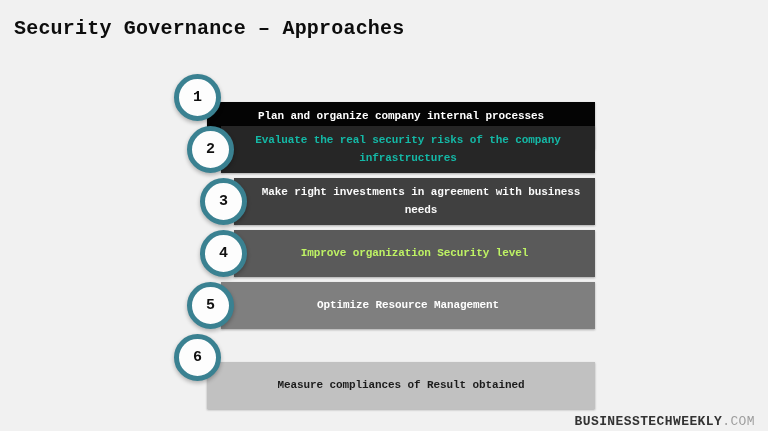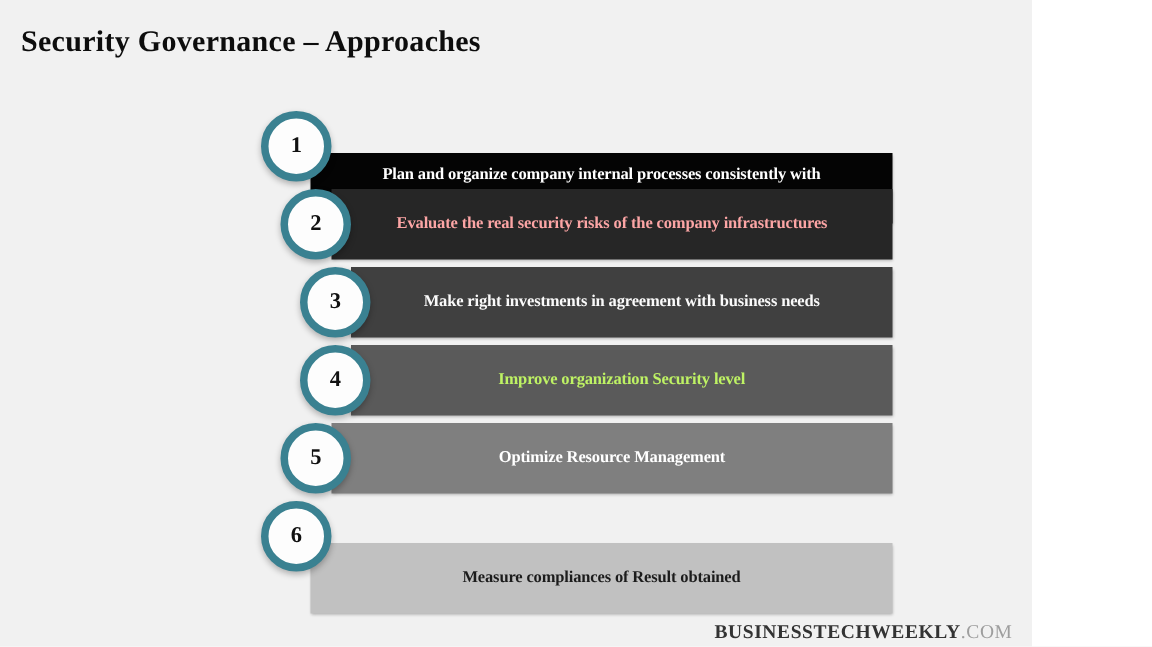--- a/index.html
+++ b/index.html
@@ -1,22 +1,22 @@
 <!DOCTYPE html>
 <html><head>
 <meta charset="utf-8">
 <style>
   html, body { margin: 0; padding: 0; }
   .stage {
     position: relative;
-    width: 688px;
+    width: 768px;
     height: 431px;
     background: #f1f1f1;
     overflow: hidden;
-    font-family: Liberation Serif, serif;
+    font-family: Liberation Mono, monospace;
   }
   .title {
     position: absolute;
     left: 14px;
     top: 17px;
     margin: 0;
     font-size: 20px;
     font-weight: bold;
     color: #0d0d0d;
     letter-spacing: 0.2px;
@@ -100,30 +100,30 @@
   <div class="row row-1 indent-0">
     <div class="bar" style="background-color: rgb(4, 4, 4); color: rgb(255, 255, 255);">
       <span class="bar-label">Plan and organize company internal processes consistently with business needs</span>
     </div>
     <div class="circle">
       <span class="circle-number">1</span>
     </div>
   </div>
 
   <div class="row row-2 indent-1">
-    <div class="bar" style="background-color: rgb(38, 38, 38); color: #fca5a5;">
+    <div class="bar" style="background-color: rgb(38, 38, 38); color: #14b8a6;">
       <span class="bar-label">Evaluate the real security risks of the company infrastructures</span>
     </div>
     <div class="circle">
       <span class="circle-number">2</span>
     </div>
   </div>
 
   <div class="row row-3 indent-2">
-    <div class="bar" style="background-color: rgb(64, 64, 64); color: rgb(250, 250, 250);">
+    <div class="bar" style="background-color: rgb(64, 64, 64); color: rgb(250, 250, 250); justify-content: flex-end;">
       <span class="bar-label">Make right investments in agreement with business needs</span>
     </div>
     <div class="circle">
       <span class="circle-number">3</span>
     </div>
   </div>
 
   <div class="row row-4 indent-2">
     <div class="bar" style="background-color: rgb(90, 90, 90); color: #bef264;">
       <span class="bar-label">Improve organization Security level</span>

